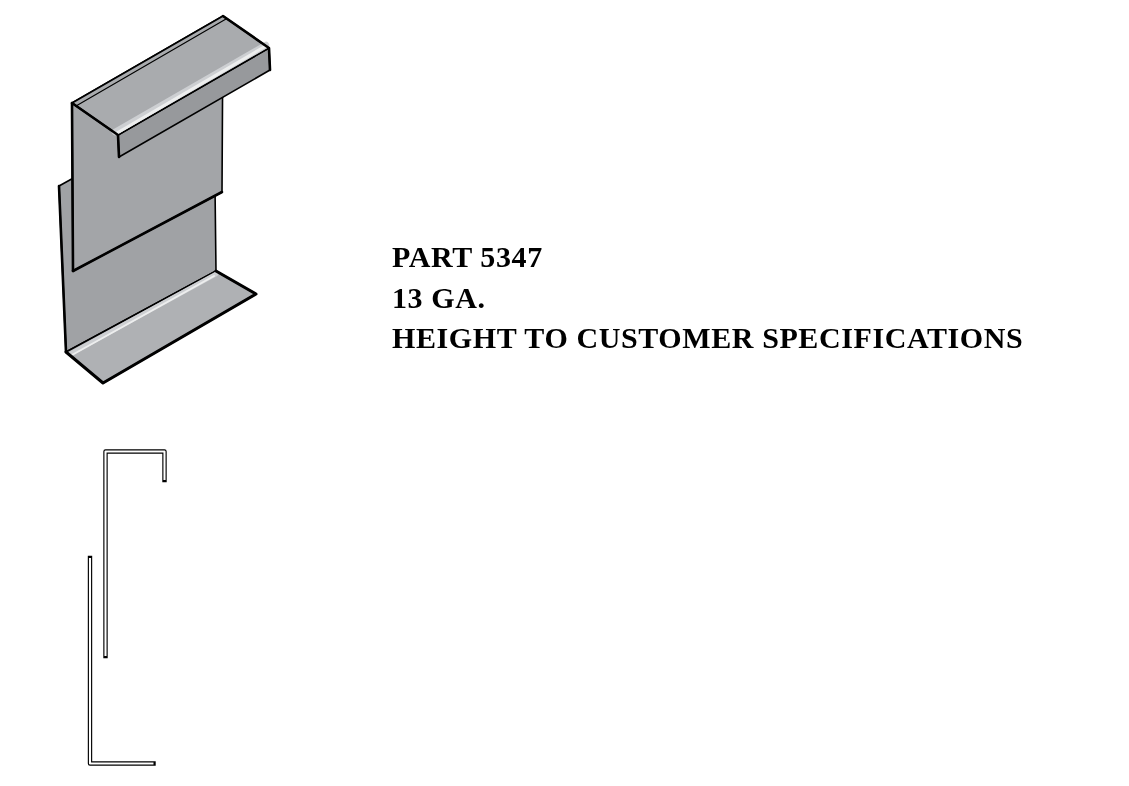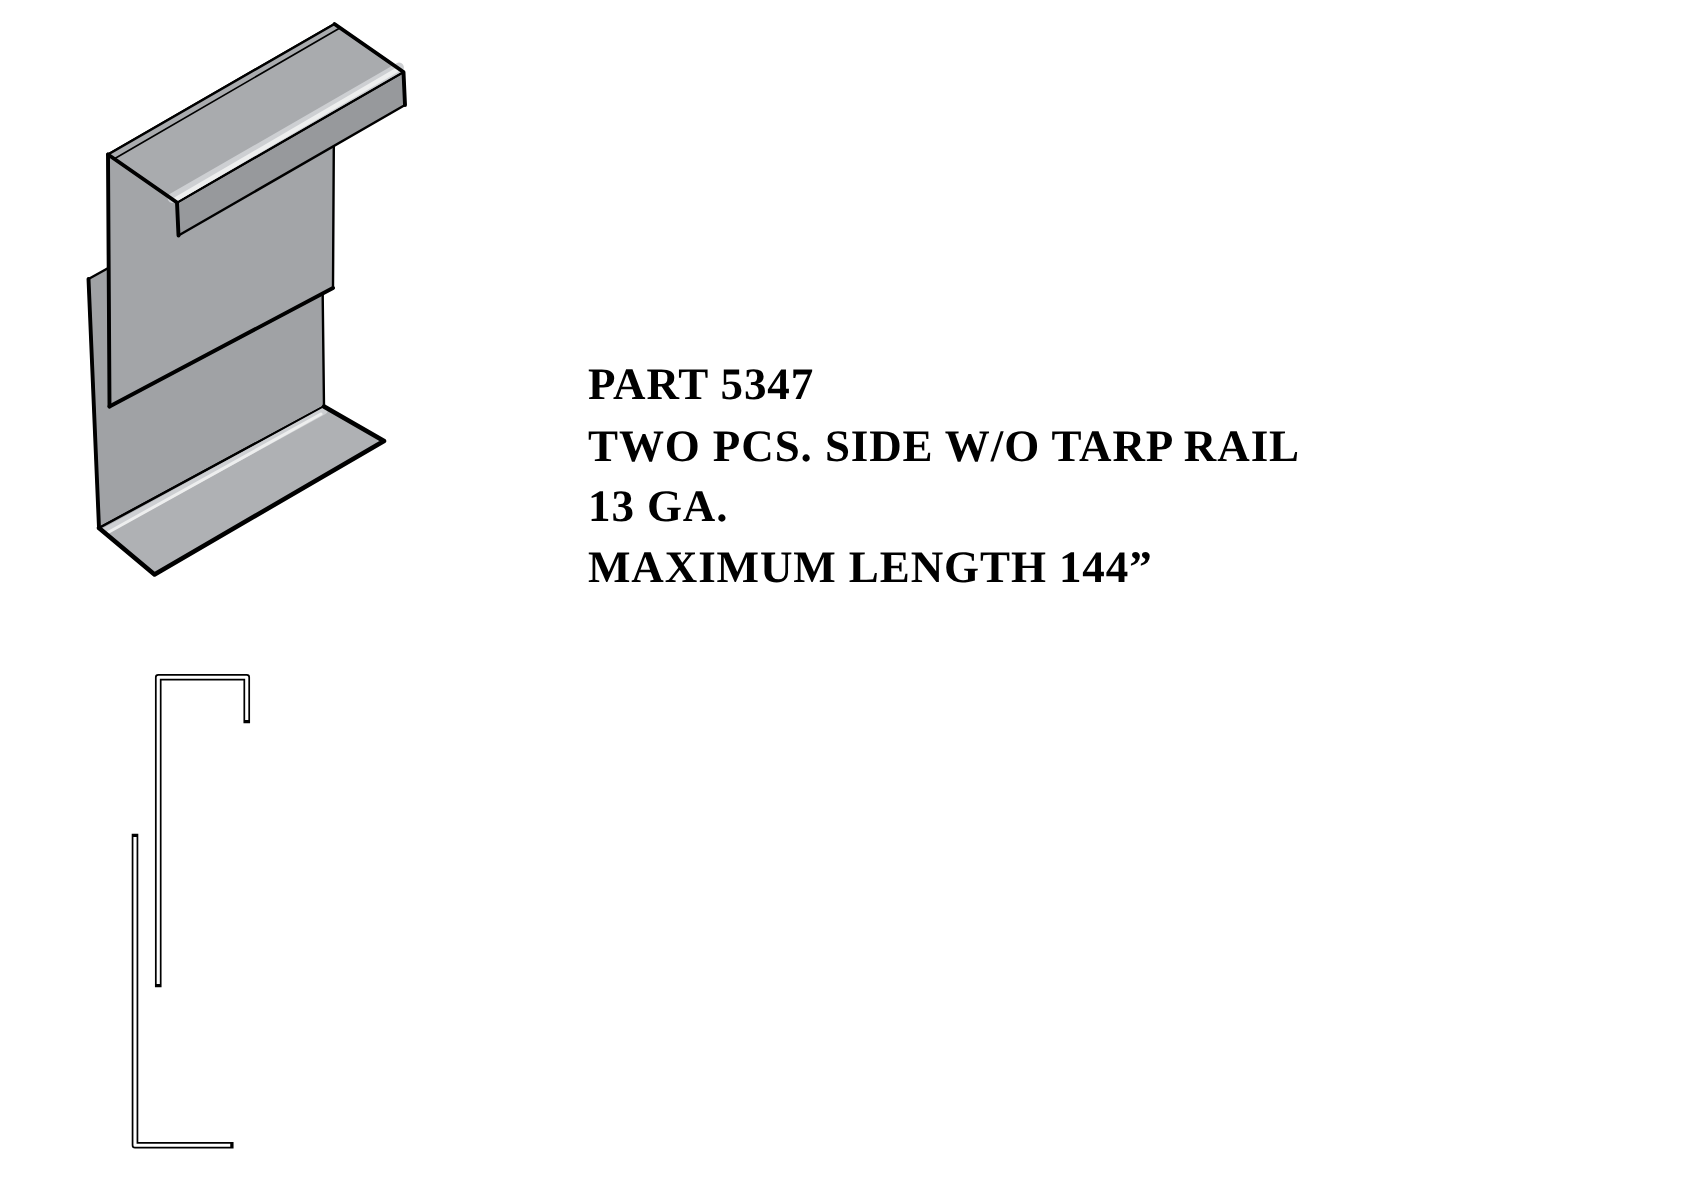--- a/index.html
+++ b/index.html
@@ -83,18 +83,17 @@
 
       <g>
         <path class="p-outer" d="M90,558 L90,763.5 L153.5,763.5"></path>
         <path class="p-inner" d="M90,558 L90,763.5 L153.5,763.5"></path>
       </g>
     </g>
   </svg>
 
   <div class="spec">
     <div>PART 5347</div>
-    <div>TWO PCS. SIDE W/O TARP RAIL</div>
     <div>13 GA.</div>
-    <div>MAXIMUM LENGTH 144”</div>
+    <div>HEIGHT TO CUSTOMER SPECIFICATIONS</div>
   </div>
 
 </div>
 
 </body></html>

